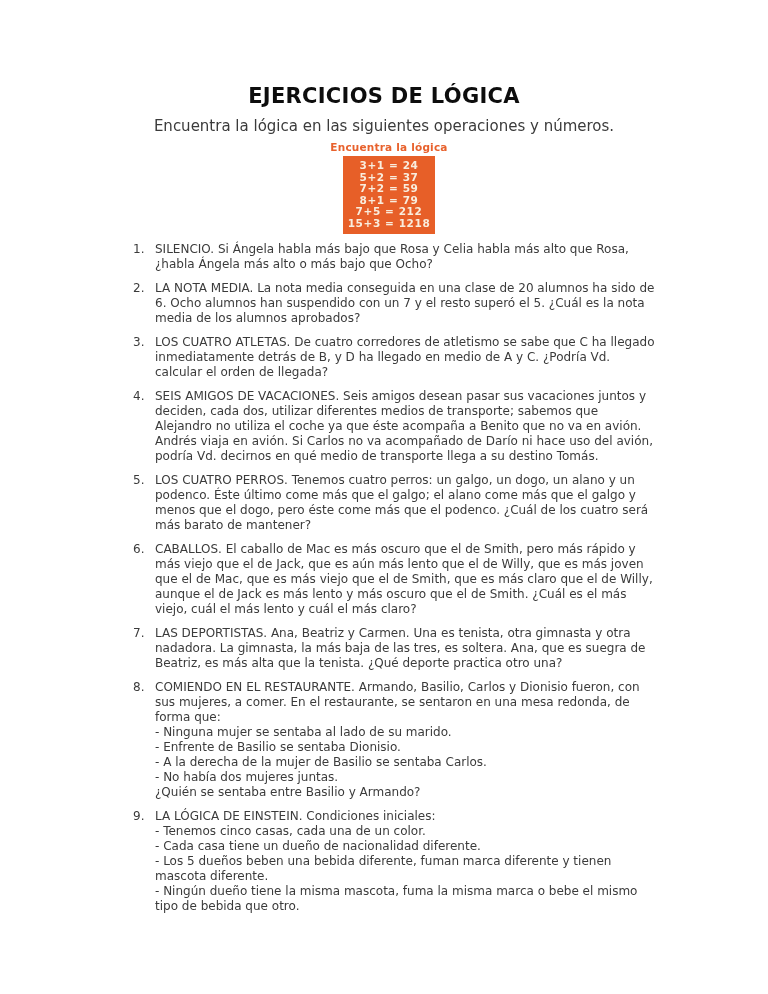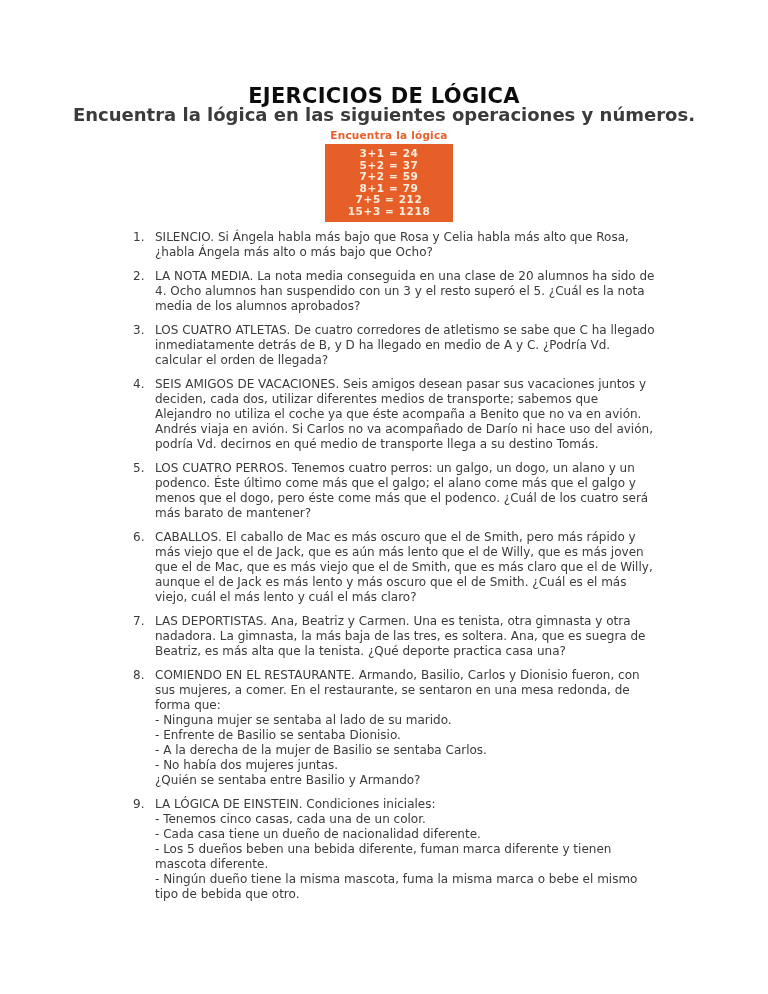--- a/index.html
+++ b/index.html
@@ -19,40 +19,40 @@
   }
   .doc-title {
     text-align: center;
     font-size: 21px;
     line-height: 22px;
     font-weight: bold;
     color: #0d0d0d;
     letter-spacing: 0.3px;
   }
   .doc-intro {
+    margin-top: 12px;
     text-align: center;
-    font-size: 18px;
+    font-size: 15px;
     line-height: 15px;
     color: #3b3b3b;
-    font-weight: bold;
   }
   .figure {
     margin-top: 8px;
     text-align: center;
     margin-left: 10px;
   }
   .figure-caption {
     font-size: 10.5px;
     line-height: 11px;
     font-weight: bold;
     color: #e8612c;
     letter-spacing: 0.2px;
   }
   .equation-box {
-    width: 128px;
+    width: 92px;
     margin: 3px auto 0 auto;
     background: #e75f28;
     padding: 4px 0 5px 0;
   }
   .equation-lines {
     white-space: pre-line;
     text-align: center;
     font-size: 10.5px;
     line-height: 11.5px;
     font-weight: bold;
@@ -103,21 +103,21 @@
 
   <ol class="exercises">
 
       <li class="exercise">
         <span class="ex-num">1.</span>
         <div class="ex-text">SILENCIO. Si Ángela habla más bajo que Rosa y Celia habla más alto que Rosa, ¿habla Ángela más alto o más bajo que Ocho?</div>
       </li>
 
       <li class="exercise">
         <span class="ex-num">2.</span>
-        <div class="ex-text">LA NOTA MEDIA. La nota media conseguida en una clase de 20 alumnos ha sido de 4. Ocho alumnos han suspendido con un 3 y el resto superó el 5. ¿Cuál es la nota media de los alumnos aprobados?</div>
+        <div class="ex-text">LA NOTA MEDIA. La nota media conseguida en una clase de 20 alumnos ha sido de 6. Ocho alumnos han suspendido con un 7 y el resto superó el 5. ¿Cuál es la nota media de los alumnos aprobados?</div>
       </li>
 
       <li class="exercise">
         <span class="ex-num">3.</span>
         <div class="ex-text">LOS CUATRO ATLETAS. De cuatro corredores de atletismo se sabe que C ha llegado inmediatamente detrás de B, y D ha llegado en medio de A y C. ¿Podría Vd. calcular el orden de llegada?</div>
       </li>
 
       <li class="exercise">
         <span class="ex-num">4.</span>
         <div class="ex-text">SEIS AMIGOS DE VACACIONES. Seis amigos desean pasar sus vacaciones juntos y deciden, cada dos, utilizar diferentes medios de transporte; sabemos que Alejandro no utiliza el coche ya que éste acompaña a Benito que no va en avión. Andrés viaja en avión. Si Carlos no va acompañado de Darío ni hace uso del avión, podría Vd. decirnos en qué medio de transporte llega a su destino Tomás.</div>
@@ -128,21 +128,21 @@
         <div class="ex-text">LOS CUATRO PERROS. Tenemos cuatro perros: un galgo, un dogo, un alano y un podenco. Éste último come más que el galgo; el alano come más que el galgo y menos que el dogo, pero éste come más que el podenco. ¿Cuál de los cuatro será más barato de mantener?</div>
       </li>
 
       <li class="exercise">
         <span class="ex-num">6.</span>
         <div class="ex-text">CABALLOS. El caballo de Mac es más oscuro que el de Smith, pero más rápido y más viejo que el de Jack, que es aún más lento que el de Willy, que es más joven que el de Mac, que es más viejo que el de Smith, que es más claro que el de Willy, aunque el de Jack es más lento y más oscuro que el de Smith. ¿Cuál es el más viejo, cuál el más lento y cuál el más claro?</div>
       </li>
 
       <li class="exercise">
         <span class="ex-num">7.</span>
-        <div class="ex-text">LAS DEPORTISTAS. Ana, Beatriz y Carmen. Una es tenista, otra gimnasta y otra nadadora. La gimnasta, la más baja de las tres, es soltera. Ana, que es suegra de Beatriz, es más alta que la tenista. ¿Qué deporte practica casa una?</div>
+        <div class="ex-text">LAS DEPORTISTAS. Ana, Beatriz y Carmen. Una es tenista, otra gimnasta y otra nadadora. La gimnasta, la más baja de las tres, es soltera. Ana, que es suegra de Beatriz, es más alta que la tenista. ¿Qué deporte practica otro una?</div>
       </li>
 
       <li class="exercise">
         <span class="ex-num">8.</span>
         <div class="ex-text">COMIENDO EN EL RESTAURANTE. Armando, Basilio, Carlos y Dionisio fueron, con sus mujeres, a comer. En el restaurante, se sentaron en una mesa redonda, de forma que:
 - Ninguna mujer se sentaba al lado de su marido.
 - Enfrente de Basilio se sentaba Dionisio.
 - A la derecha de la mujer de Basilio se sentaba Carlos.
 - No había dos mujeres juntas.
 ¿Quién se sentaba entre Basilio y Armando?</div>

